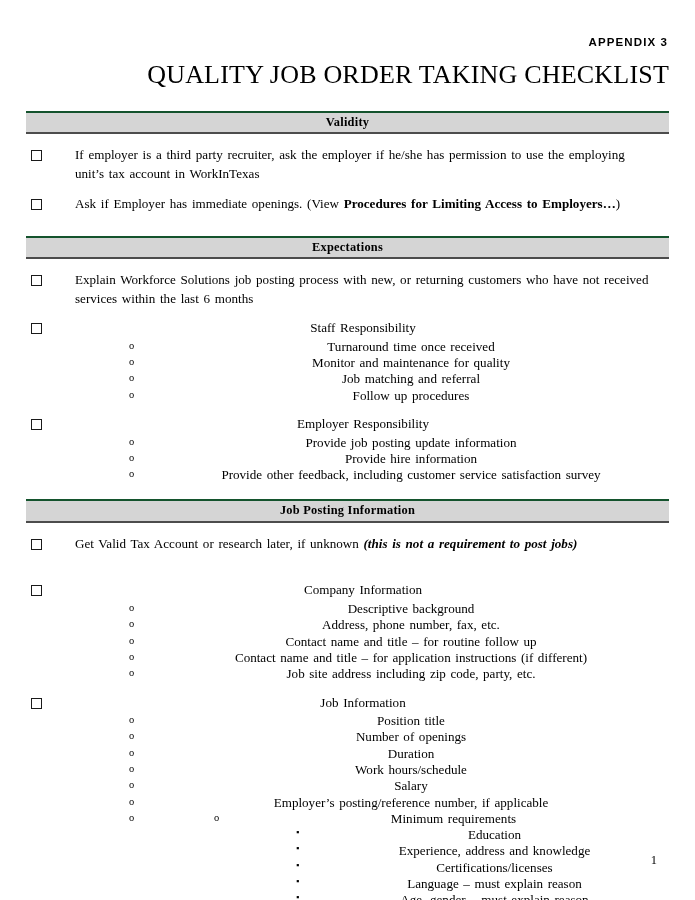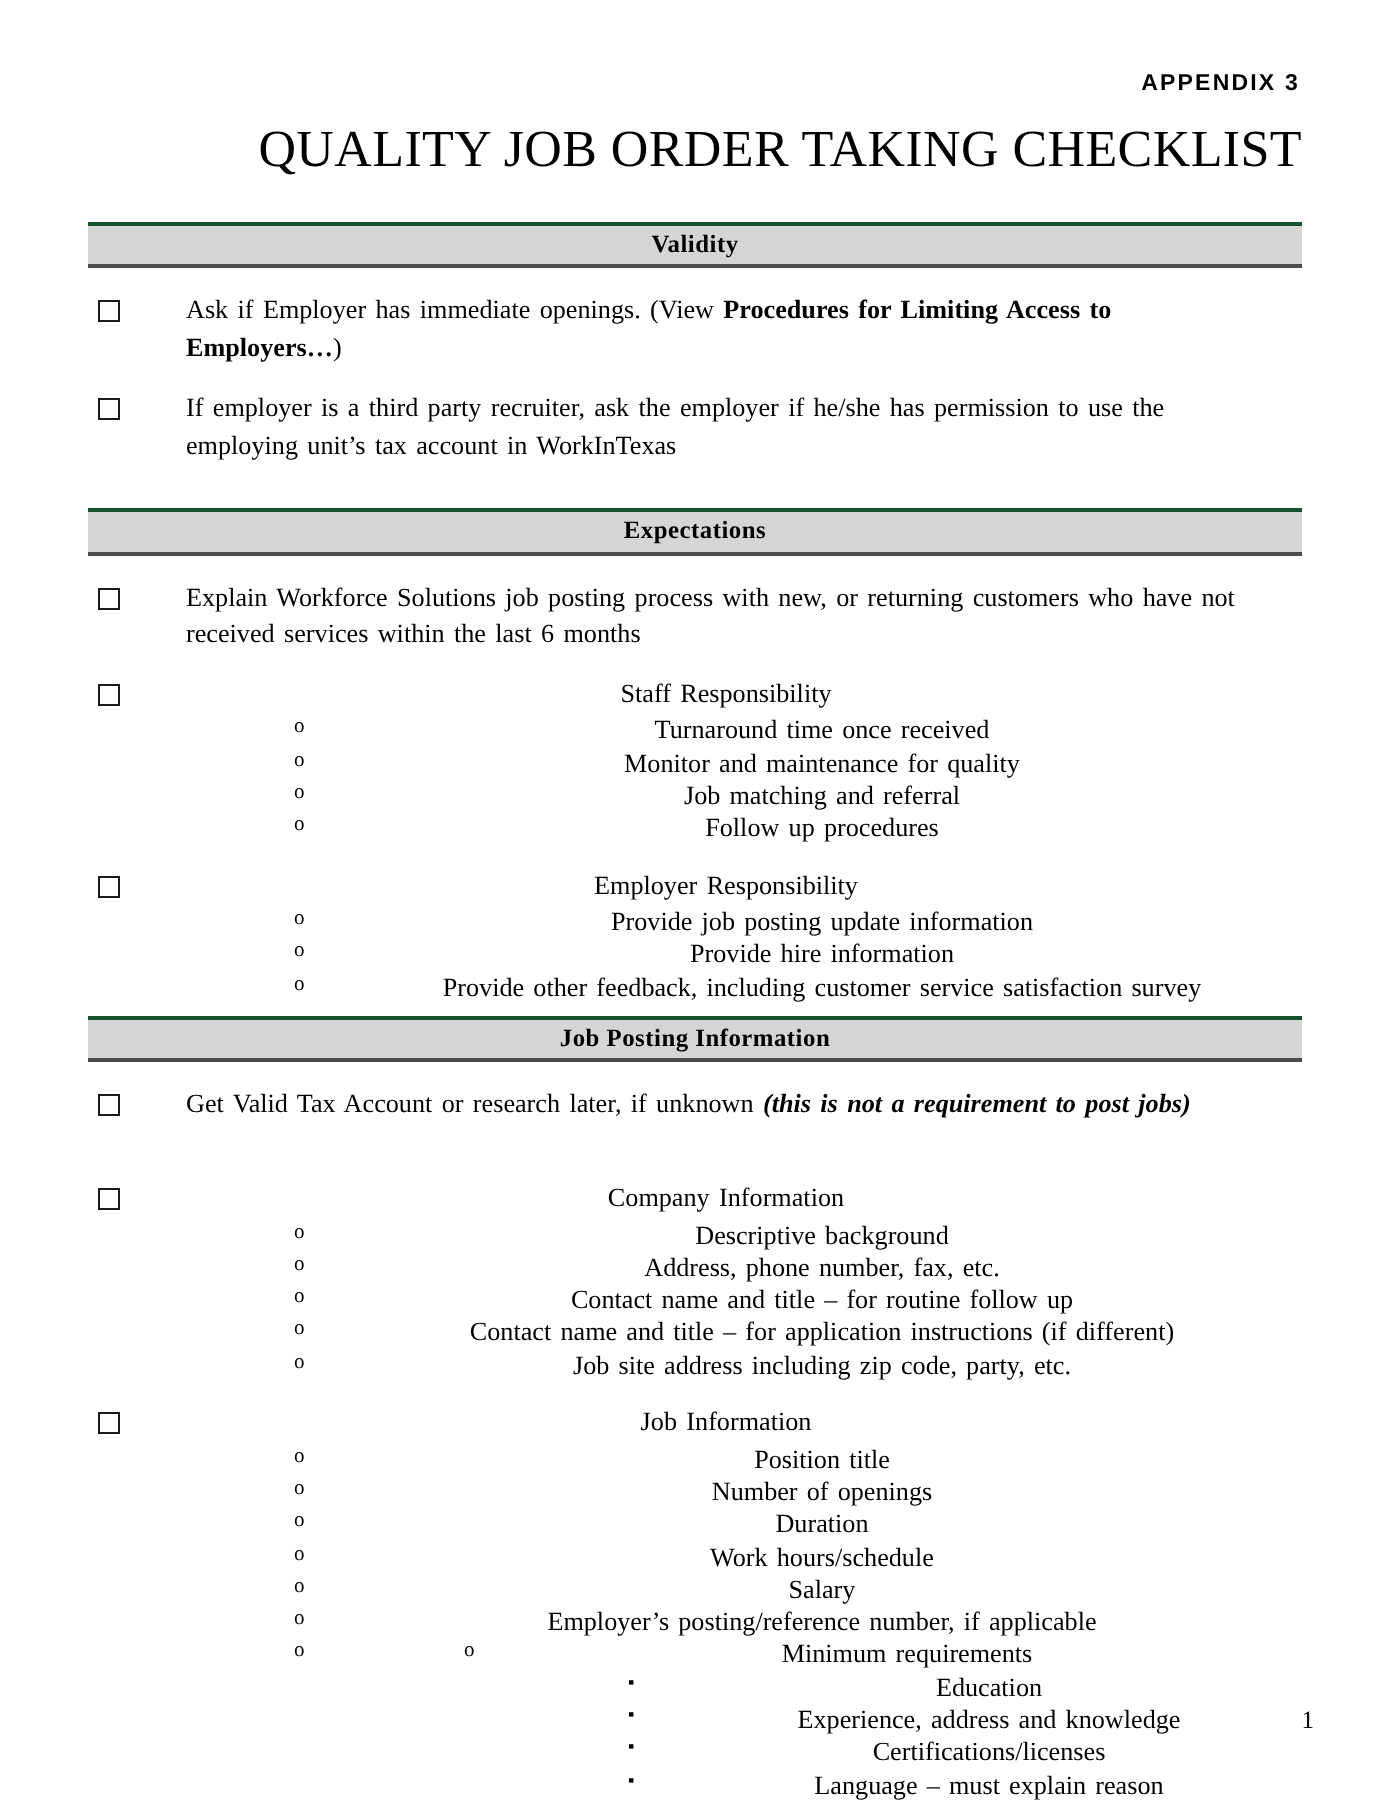--- a/index.html
+++ b/index.html
@@ -14,21 +14,21 @@
     font-family: "Liberation Serif", "DejaVu Serif", serif;
     color: #000000;
     overflow: hidden;
   }
   .page {
     position: absolute;
     left: 0; top: 0;
     width: 695px;
     height: 900px;
     box-sizing: border-box;
-    padding: 0 44px;
+    padding: 0 26px;
   }
 
   
   .appendix {
     text-align: right;
     font-family: "Liberation Sans", "DejaVu Sans", sans-serif;
     font-weight: bold;
     font-size: 11.5px;
     letter-spacing: 1.1px;
     padding-top: 37px;
@@ -51,21 +51,21 @@
     background: #d5d5d5;
     border-top: 2px solid #14532d;
     border-bottom: 2px solid #4c4c4c;
     text-align: center;
     font-weight: bold;
     font-size: 12.4px;
     line-height: 1.32;
     padding: 1px 0 2px 0;
     letter-spacing: 0.25px;
   }
-  .section-bar.tight { margin-top: 6px; }
+  .section-bar.tight { margin-top: 16px; }
 
   
   .check-row {
     display: flex;
     align-items: flex-start;
     margin-top: 12px;
   }
   .check-row.snug { margin-top: 9px; }
   .checkbox {
     flex: 0 0 auto;
@@ -140,28 +140,28 @@
 <div class="page">
 
   <div class="appendix">APPENDIX 3</div>
 
   <h1 class="doc-title">QUALITY JOB ORDER TAKING CHECKLIST</h1>
 
   <div class="section-bar">Validity</div>
 
   <div class="check-row">
     <span class="checkbox"></span>
+    <div class="check-text">If employer is a third party recruiter, ask the employer if he/she has permission to use the employing unit’s tax account in WorkInTexas</div>
+  </div>
+
+  <div class="check-row">
+    <span class="checkbox"></span>
     <div class="check-text">
       <span>Ask if Employer has immediate openings. (View </span><b>Procedures for Limiting Access to Employers…</b><span>)</span>
     </div>
-  </div>
-
-  <div class="check-row">
-    <span class="checkbox"></span>
-    <div class="check-text">If employer is a third party recruiter, ask the employer if he/she has permission to use the employing unit’s tax account in WorkInTexas</div>
   </div>
 
   <div class="section-bar">Expectations</div>
 
   <div class="check-row">
     <span class="checkbox"></span>
     <div class="check-text">Explain Workforce Solutions job posting process with new, or returning customers who have not received services within the last 6 months</div>
   </div>
 
   <div class="group-block">

